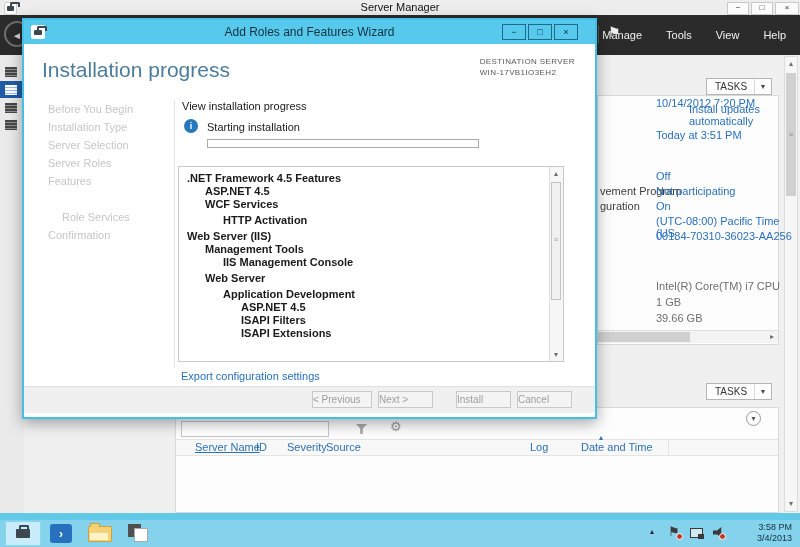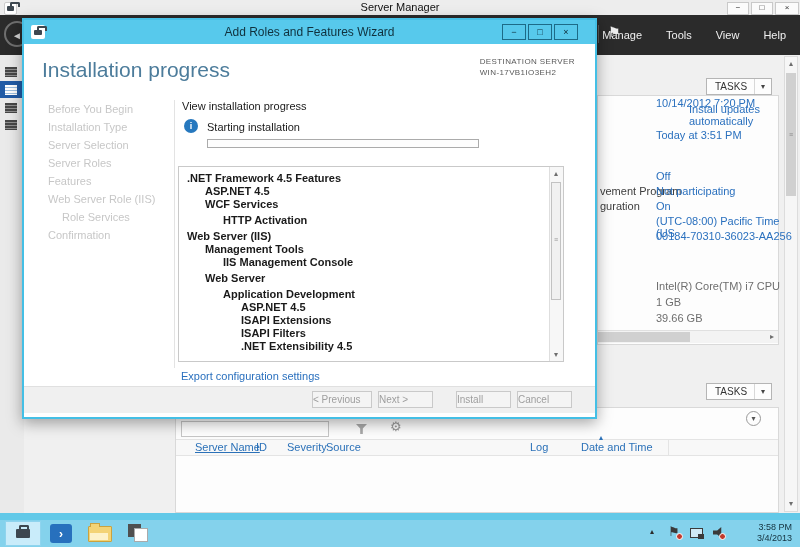--- a/index.html
+++ b/index.html
@@ -252,21 +252,20 @@
     <div class="abs dest">
       <div>DESTINATION SERVER</div>
       <div>WIN-17VB1IO3EH2</div>
     </div>
 
     <div class="abs nav-item" style="top:80px;">Before You Begin</div>
     <div class="abs nav-item" style="top:98px;">Installation Type</div>
     <div class="abs nav-item" style="top:116px;">Server Selection</div>
     <div class="abs nav-item" style="top:134px;">Server Roles</div>
     <div class="abs nav-item" style="top:152px;">Features</div>
-    <div class="abs nav-item" style="top:170px;">Web Server Role (IIS)</div>
     <div class="abs nav-item indent" style="top:188px;">Role Services</div>
     <div class="abs nav-item" style="top:206px;">Confirmation</div>
     <div class="abs nav-div"></div>
 
     <div class="abs" style="left:158px;top:80px;">View installation progress</div>
     <div class="abs info-ic">i</div>
     <div class="abs" style="left:183px;top:101px;">Starting installation</div>
     <div class="abs progress">
         <div class="fill"></div>
       </div>
@@ -276,23 +275,22 @@
         <div class="feat lv0">.NET Framework 4.5 Features</div>
         <div class="feat lv1">ASP.NET 4.5</div>
         <div class="feat lv1">WCF Services</div>
         <div class="feat lv2 gap">HTTP Activation</div>
         <div class="feat lv0 gap">Web Server (IIS)</div>
         <div class="feat lv1">Management Tools</div>
         <div class="feat lv2">IIS Management Console</div>
         <div class="feat lv1 gap">Web Server</div>
         <div class="feat lv2 gap">Application Development</div>
         <div class="feat lv3">ASP.NET 4.5</div>
+        <div class="feat lv3">ISAPI Filters</div>
         <div class="feat lv3">ISAPI Extensions</div>
-        <div class="feat lv3">ISAPI Filters</div>
-        <div class="feat lv3">.NET Extensibility 4.5</div>
       </div>
       <div class="lb-scroll">
         <div class="lb-up" style="top:0;">▴</div>
         <div class="lb-thumb">≡</div>
         <div class="lb-down" style="bottom:0;">▾</div>
       </div>
     </div>
 
     <div class="abs export">Export configuration settings</div>
 

